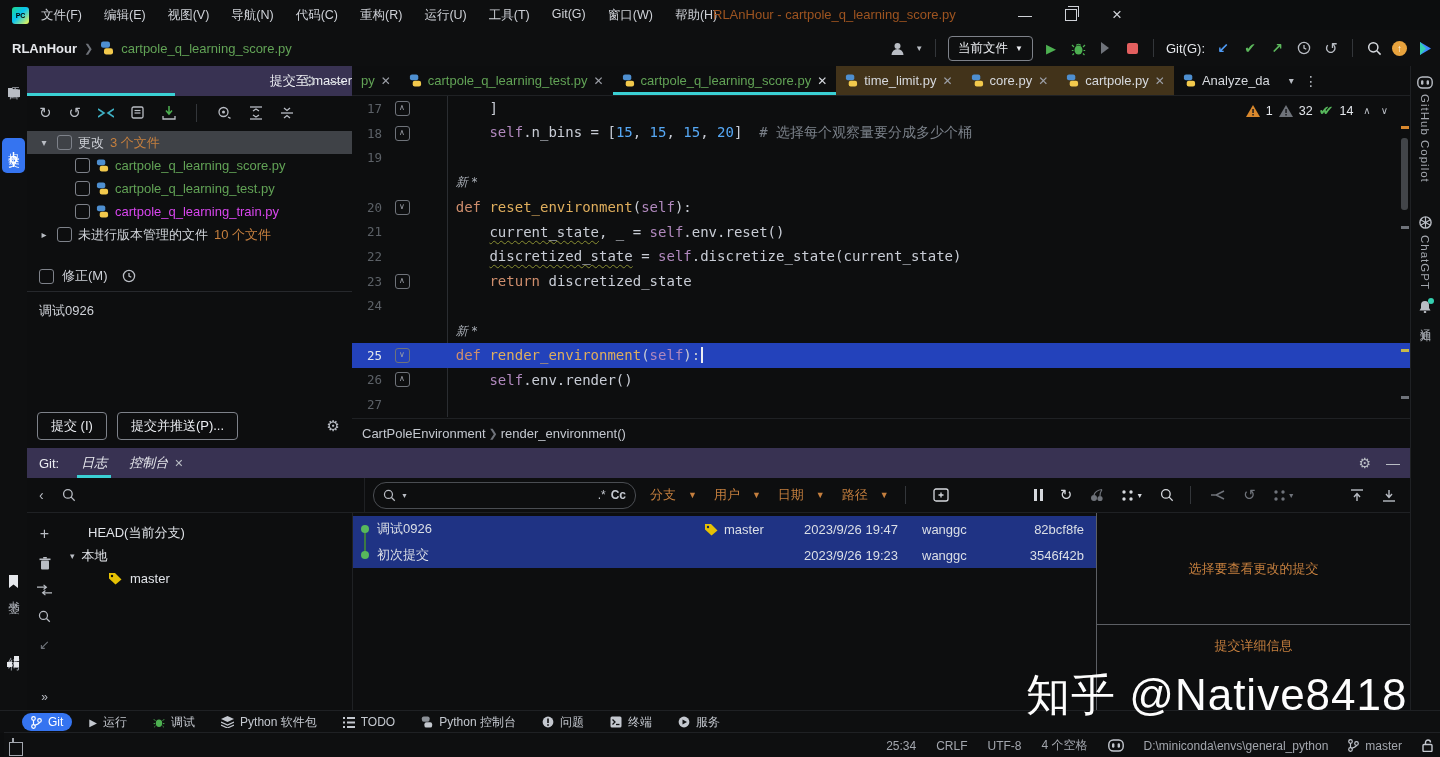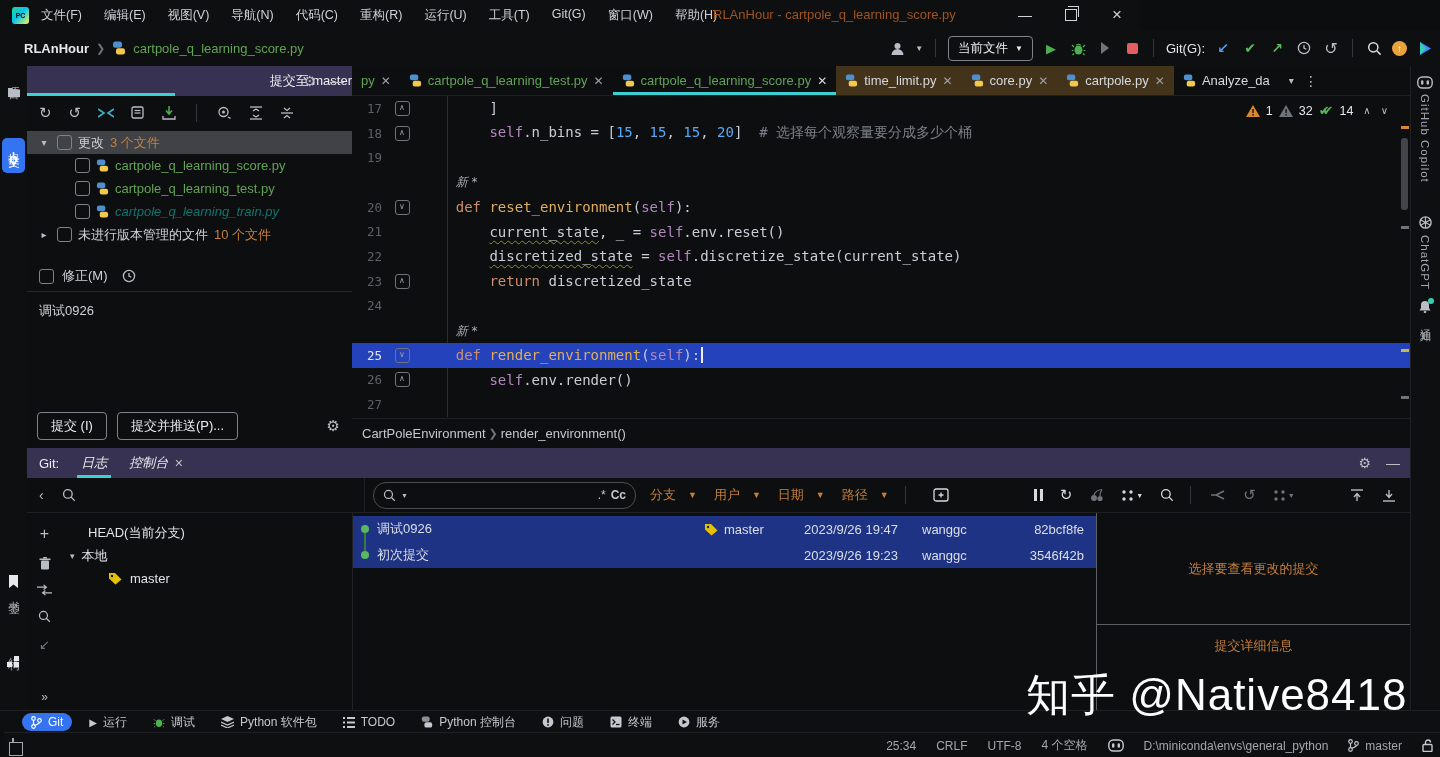--- a/index.html
+++ b/index.html
@@ -14,21 +14,21 @@
           display:flex;align-items:center;justify-content:center;font-size:7px;font-weight:bold;color:#000;}
   .menus{display:flex;gap:22px;font-size:12.5px;color:#cfd2d8;}
   .menus span{cursor:default;}
   .wintitle{position:absolute;left:713px;top:7px;font-size:13px;color:#9e5420;}
   .winbtns{position:absolute;right:0;top:0;height:30px;display:flex;}
   .winbtn{width:46px;height:30px;display:flex;align-items:center;justify-content:center;color:#cfd2d8;font-size:14px;}
   .restore{width:10px;height:10px;border:1px solid #cfd2d8;position:relative;}
   .restore:before{content:"";position:absolute;left:2px;top:-4px;width:10px;height:10px;border:1px solid #cfd2d8;border-left:none;border-bottom:none;}
   
   .navbar{left:0;top:30px;width:1440px;height:36px;background:#0e0f10;border-bottom:1px solid #1f2124;display:flex;align-items:center;}
-  .nav-left{display:flex;align-items:center;gap:7px;padding-left:24px;font-size:13px;}
+  .nav-left{display:flex;align-items:center;gap:7px;padding-left:12px;font-size:13px;}
   .nav-proj{color:#e6e8ec;font-weight:bold;}
   .nav-sep{color:#6f737a;font-size:11px;}
   .nav-file{color:#62a356;}
   .nav-right{position:absolute;right:6px;top:0;height:36px;display:flex;align-items:center;gap:9px;}
   .tb-divider{width:1px;height:18px;background:#33363a;margin:0 3px;}
   .runchip{border:1px solid #7e828a;border-radius:4px;height:23px;display:flex;align-items:center;gap:7px;
            padding:0 9px;font-size:12.5px;color:#eceef2;}
   .ico{width:18px;height:18px;display:flex;align-items:center;justify-content:center;font-size:14px;}
   .g-play{color:#4db051;font-size:13px;}
   .g-stop{width:11px;height:11px;background:#e35f5f;border-radius:2px;}
@@ -45,21 +45,21 @@
   .cp-title{padding-left:13px;font-size:13px;color:#eceef2;}
   .cp-underline{position:absolute;left:0;bottom:0;width:148px;height:3px;background:#3ad0d4;}
   .cp-headicons{position:absolute;right:8px;display:flex;gap:14px;color:#b9bdc4;font-size:14px;}
   .cp-tools{height:33px;display:flex;align-items:center;gap:17px;padding-left:12px;flex:none;color:#b9bdc4;}
   .cp-tree{flex:none;font-size:13px;padding-top:2px;}
   .trow{height:23px;display:flex;align-items:center;gap:6px;}
   .trow .arrow{width:14px;text-align:center;color:#b9bdc4;font-size:10px;}
   .cbx{width:13px;height:13px;border:1px solid #7e828a;border-radius:3px;flex:none;}
   .cnt{color:#c57f3e;}
   .sel-gray{background:#3f4247;}
-  .f-green{color:#62a356;}.f-cyan{color:#0f766e;font-style:italic;}
+  .f-green{color:#62a356;}.f-cyan{color:#d946ef;}
   .pyico{flex:none;}
   .cp-amend{height:30px;display:flex;align-items:center;gap:8px;padding-left:12px;font-size:13px;flex:none;}
   .clockico{margin-left:6px;}
   .cp-msg{flex:1;border-top:1px solid #26282c;padding:10px 12px;font-size:13px;color:#cfd2d8;}
   .cp-btns{flex:none;height:44px;display:flex;align-items:center;gap:10px;padding:0 10px;position:relative;}
   .btn{border:1px solid #7e828a;border-radius:4px;padding:4px 13px;font-size:13px;color:#eceef2;background:transparent;}
   .cp-gear{position:absolute;right:12px;color:#b9bdc4;font-size:15px;}
   
   .editor{left:352px;top:66px;width:1058px;height:382px;background:#0d0e0f;display:flex;flex-direction:column;}
   .tabbar{height:29px;display:flex;align-items:stretch;border-bottom:1px solid #1f2124;flex:none;font-size:13px;position:relative;}

